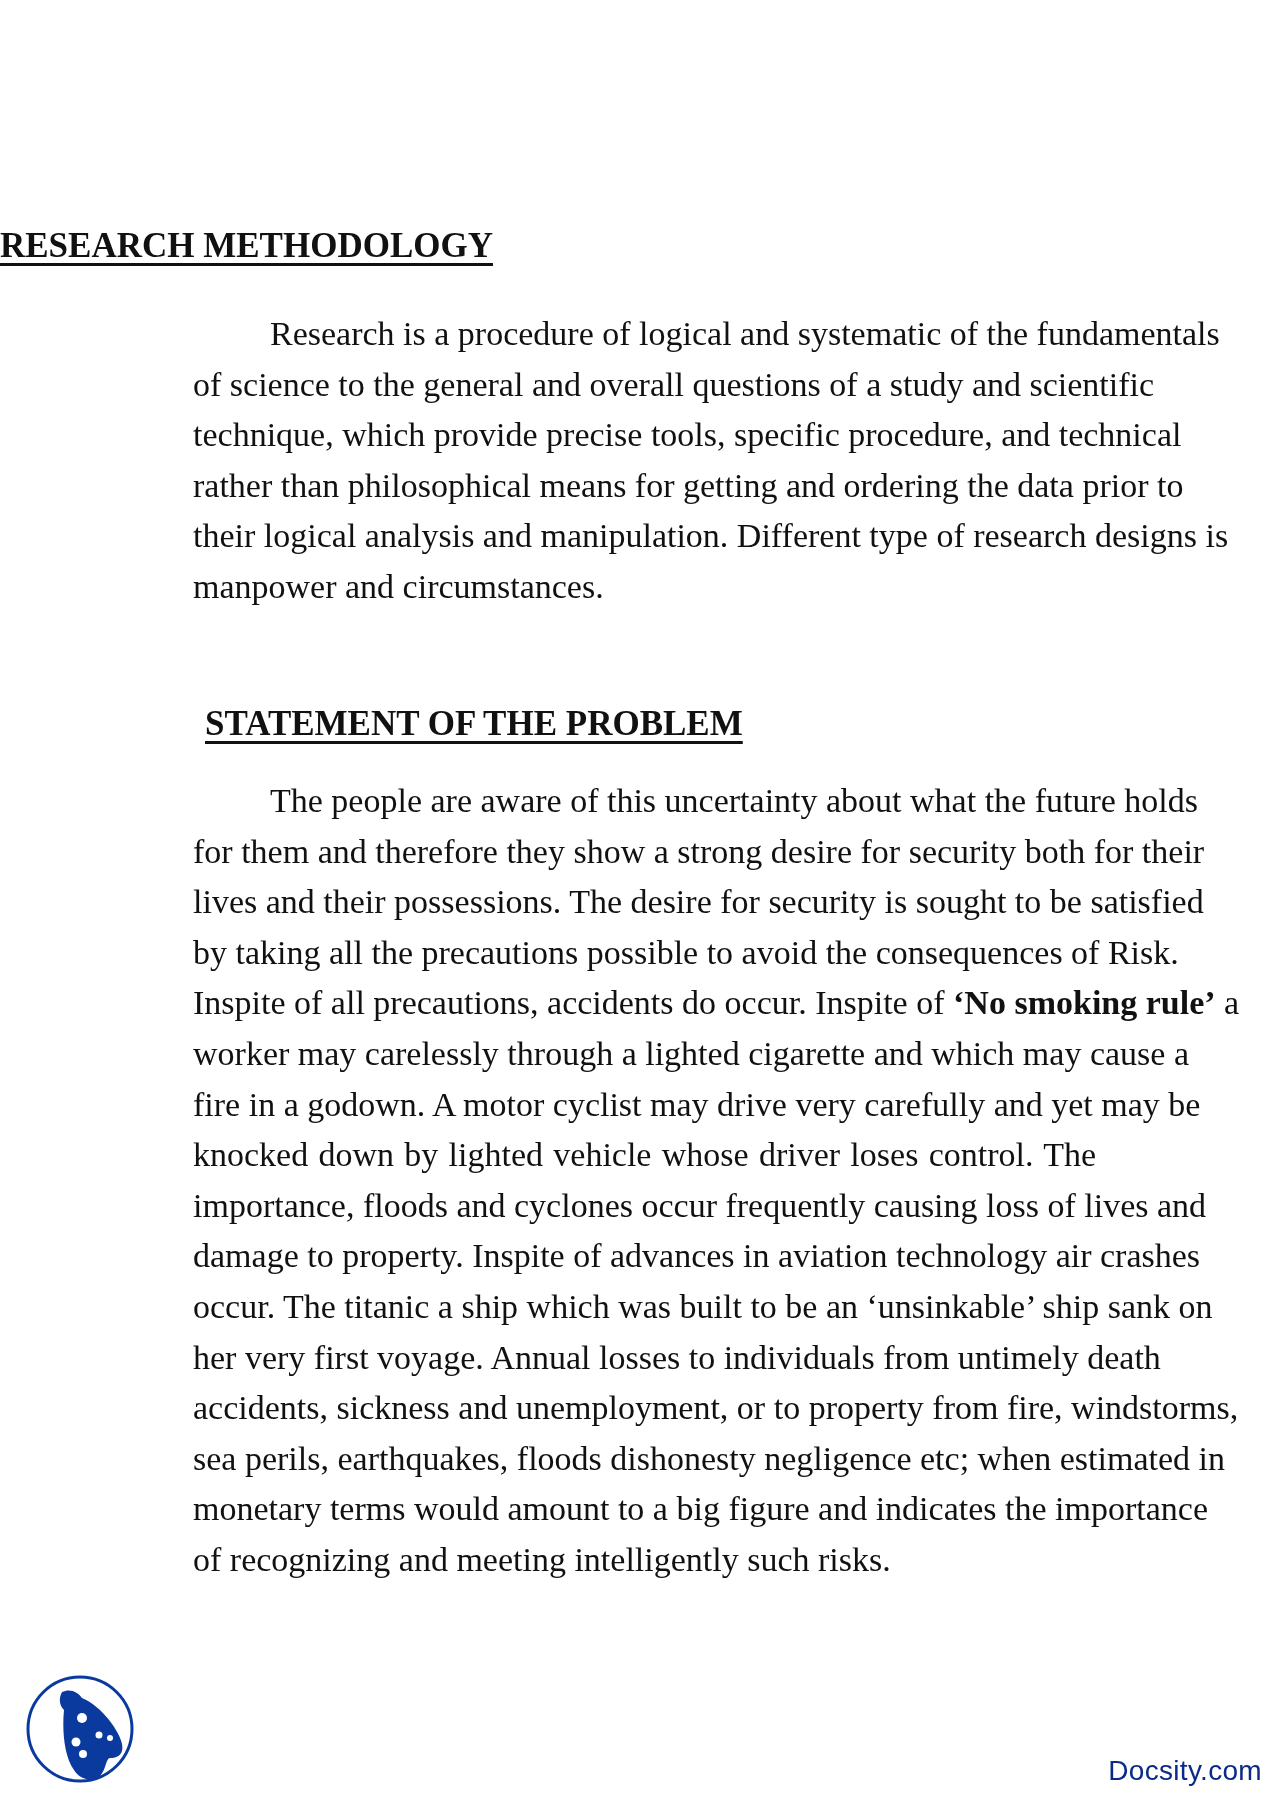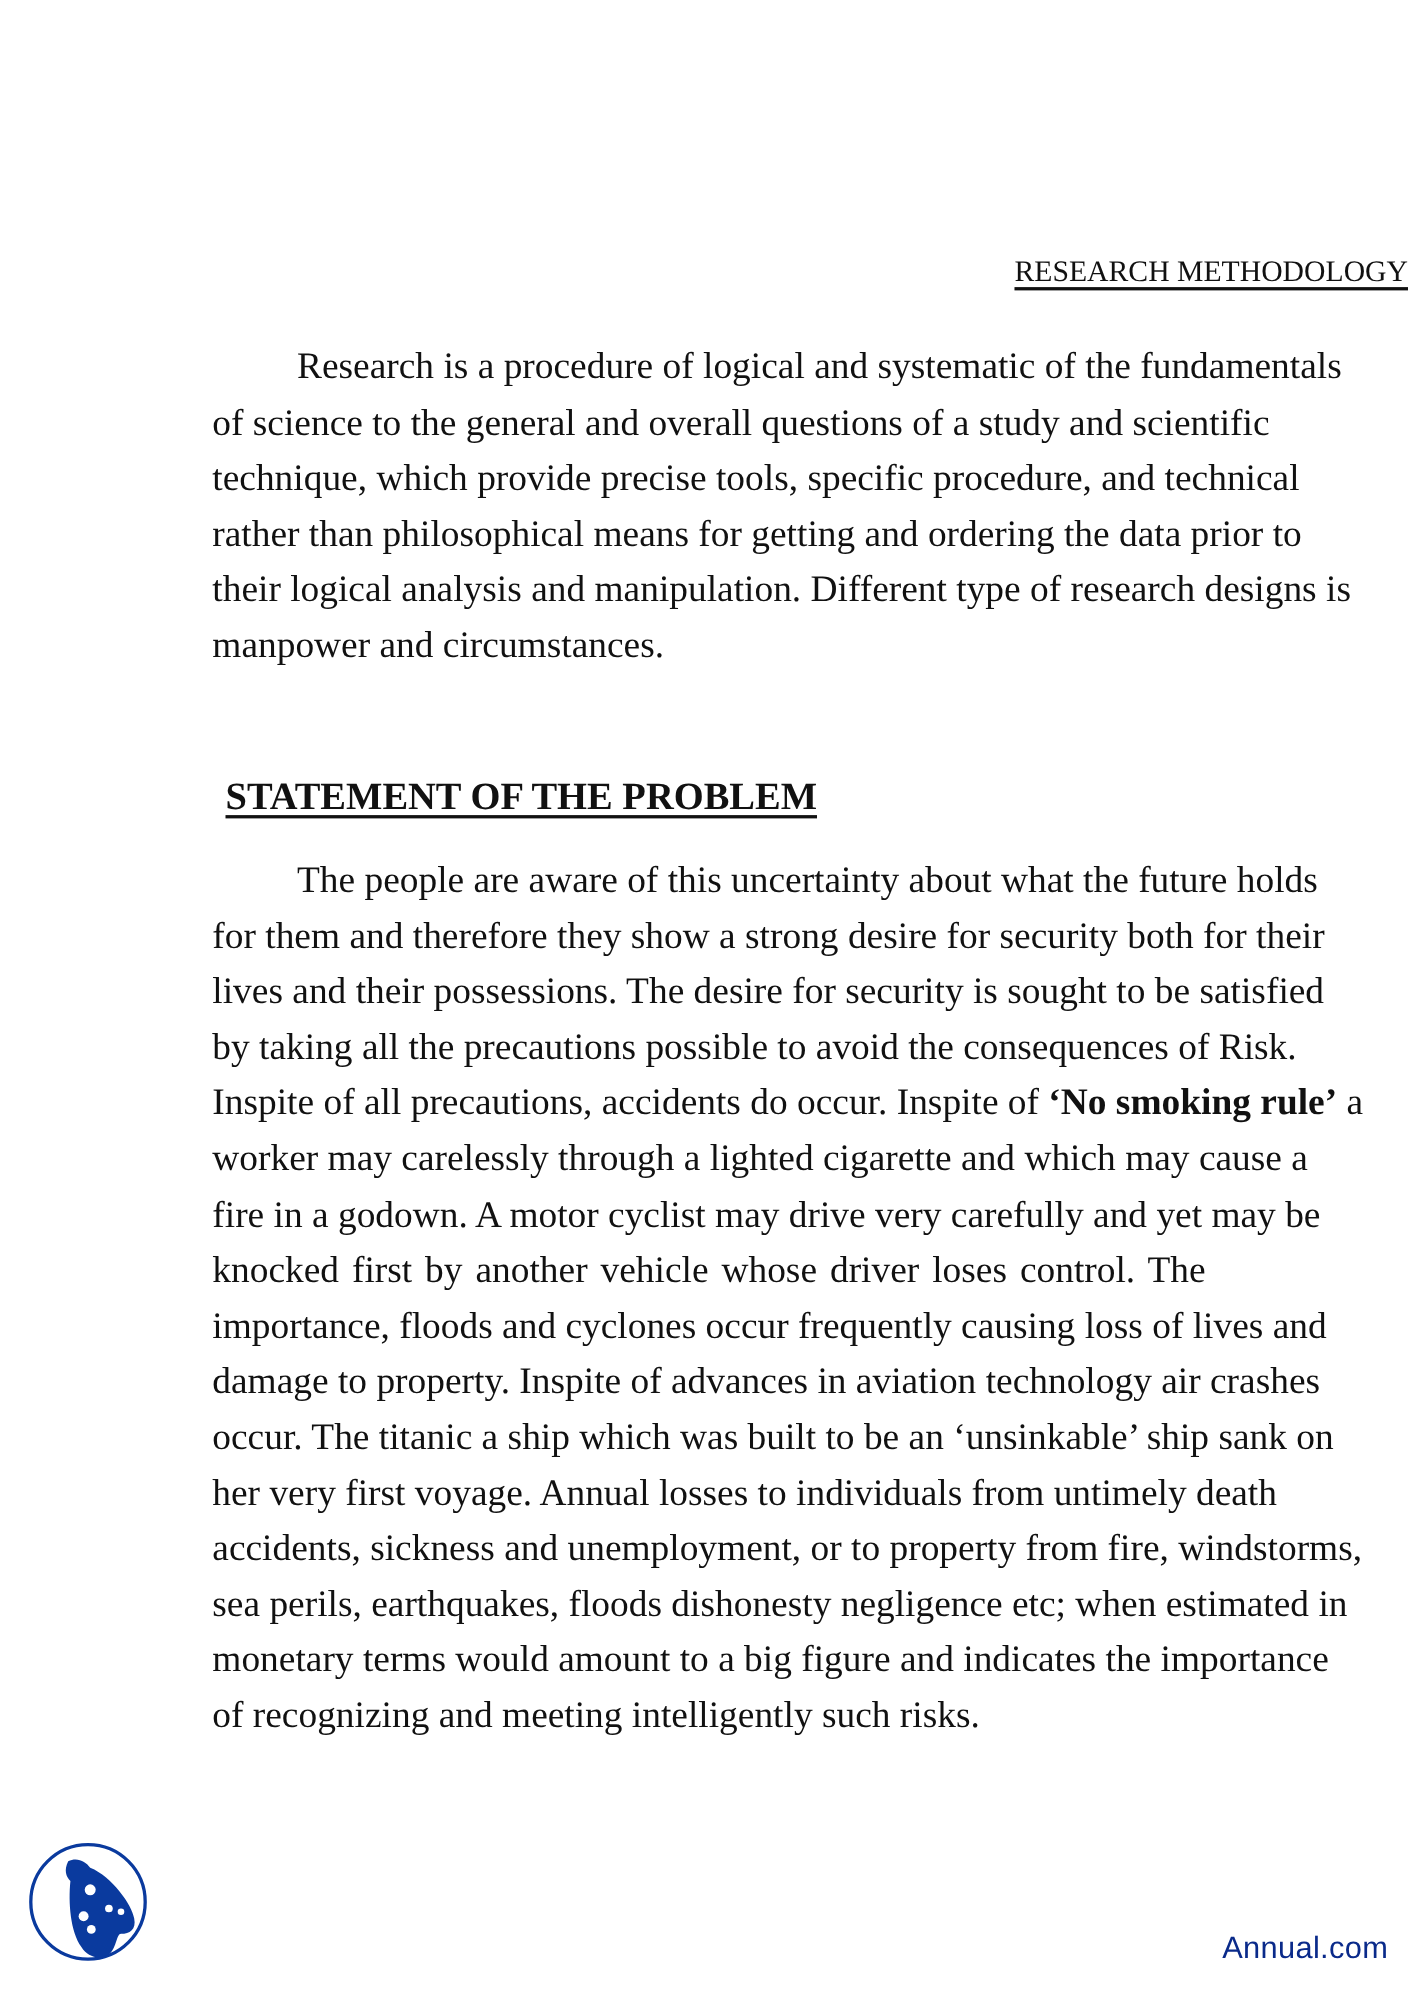--- a/index.html
+++ b/index.html
@@ -13,23 +13,23 @@
       position: relative;
       overflow: hidden;
       font-family: "Liberation Serif", "DejaVu Serif", serif;
       color: #111111;
     }
     .page-title {
       position: absolute;
       left: 0;
       width: 1280px;
       top: 224px;
-      text-align: right;
-      font-weight: normal;
-      font-size: 27px;
+      text-align: left;
+      font-weight: bold;
+      font-size: 35px;
       line-height: 44px;
       margin: 0;
     }
     .page-title span {
       text-decoration: underline;
       text-decoration-thickness: 3px;
       text-underline-offset: 6px;
     }
     .section-title {
       position: absolute;
@@ -103,21 +103,21 @@
 <h2 class="section-title">STATEMENT OF THE PROBLEM</h2>
 
 <div class="para para2">
   <span class="line indent">The people are aware of this uncertainty about what the future holds</span>
   <span class="line">for them and therefore they show a strong desire for security both for their</span>
   <span class="line">lives and their possessions. The desire for security is sought to be satisfied</span>
   <span class="line">by taking all the precautions possible to avoid the consequences of Risk.</span>
   <span class="line"><span>Inspite of all precautions, accidents do occur. Inspite of </span><span class="bold">‘No smoking rule’</span><span> a</span></span>
   <span class="line">worker may carelessly through a lighted cigarette and which may cause a</span>
   <span class="line">fire in a godown. A motor cyclist may drive very carefully and yet may be</span>
-  <span class="line">knocked first by another vehicle whose driver loses control. The</span>
+  <span class="line">knocked down by lighted vehicle whose driver loses control. The</span>
   <span class="line">importance, floods and cyclones occur frequently causing loss of lives and</span>
   <span class="line">damage to property. Inspite of advances in aviation technology air crashes</span>
   <span class="line">occur. The titanic a ship which was built to be an ‘unsinkable’ ship sank on</span>
   <span class="line">her very first voyage. Annual losses to individuals from untimely death</span>
   <span class="line">accidents, sickness and unemployment, or to property from fire, windstorms,</span>
   <span class="line">sea perils, earthquakes, floods dishonesty negligence etc; when estimated in</span>
   <span class="line">monetary terms would amount to a big figure and indicates the importance</span>
   <span class="line last">of recognizing and meeting intelligently such risks.</span>
 </div>
 
@@ -126,13 +126,13 @@
     <ellipse cx="60" cy="59" rx="52" ry="52" fill="none" stroke="#0a3a9e" stroke-width="3"></ellipse>
     <path d="M42 22 C 50 18, 58 22, 62 28 C 82 36, 100 62, 102 74 C 104 84, 98 88, 90 88 C 86 88, 86 100, 80 106 C 72 112, 60 110, 54 100 C 44 86, 42 60, 44 40 C 40 36, 38 30, 42 22 Z" fill="#0a3a9e"></path>
     <circle cx="62" cy="48" r="5" fill="#ffffff"></circle>
     <circle cx="63" cy="84" r="4" fill="#ffffff"></circle>
     <circle cx="90" cy="68" r="3" fill="#ffffff"></circle>
     <circle cx="79" cy="65" r="3.5" fill="#ffffff"></circle>
     <circle cx="56" cy="72" r="4.5" fill="#ffffff"></circle>
   </svg>
 </div>
 
-<div class="brand">Annual.com</div>
+<div class="brand">Docsity.com</div>
 
 </body></html>

